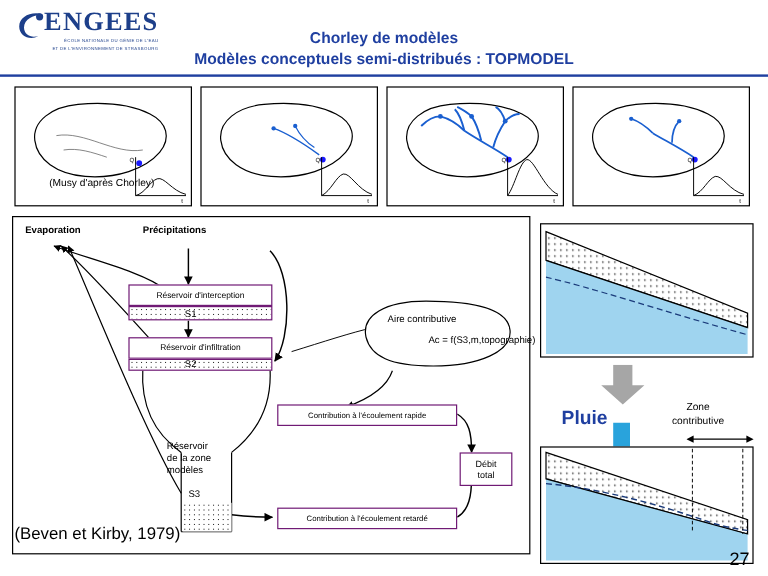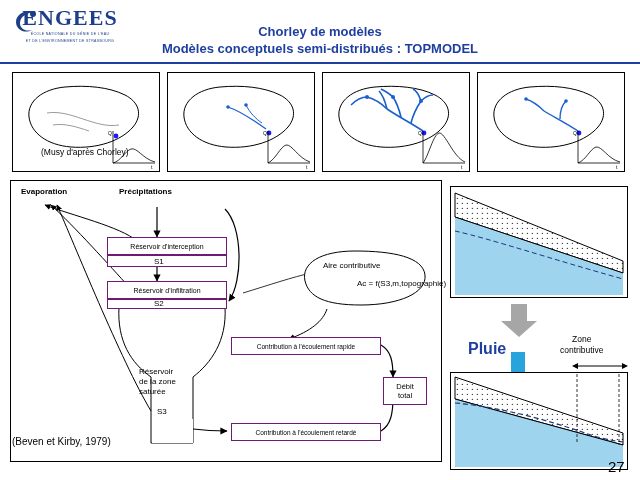--- a/index.html
+++ b/index.html
@@ -18,21 +18,21 @@
     position: absolute;
     left: 0; top: 0;
     width: 640px; height: 480px;
   }
 
   
   .logo-box {
     position: absolute;
     left: 8px; top: 6px;
     width: 124px; height: 52px;
-    text-align: center;
+    text-align: right;
   }
   .logo-text {
     font-size: 22px;
     font-weight: bold;
     color: #1d3f8a;
     letter-spacing: 1px;
     line-height: 24px;
     font-family: "Liberation Serif", serif;
   }
   .logo-sub {
@@ -167,21 +167,21 @@
   }
   .page-num {
     position: absolute;
     left: 608px; top: 458px;
     font-size: 15px;
     color: #000;
   }
   .beven {
     position: absolute;
     left: 12px; top: 436px;
-    font-size: 10px;
+    font-size: 14px;
     color: #000;
   }
   svg { display: block; }
 </style>
 </head>
 <body>
 
 <div class="slide">
 
   <div class="logo-box">
@@ -325,21 +325,21 @@
     <div class="lbl" style="left:143px; top:118px;">S2</div>
 
     <svg style="position:absolute;left:284px;top:64px;" width="136" height="66" viewBox="0 0 136 66">
       <path d="M10 36 C6 18, 26 6, 60 6 C98 6, 128 12, 130 30 C132 48, 104 60, 66 60 C30 60, 14 52, 10 36 Z" fill="#fff" stroke="#000" stroke-width="1"></path>
     </svg>
     <div class="lbl" style="left:312px; top:80px;">Aire contributive</div>
     <div class="lbl" style="left:300px; top:98px;margin-left:46px;">Ac = f(S3,m,topographie)</div>
 
     <div class="lbl" style="left:128px; top:186px;">Réservoir</div>
     <div class="lbl" style="left:128px; top:196px;">de la zone</div>
-    <div class="lbl" style="left:128px; top:206px;">saturée</div>
+    <div class="lbl" style="left:128px; top:206px;">modèles</div>
     <div class="lbl" style="left:146px; top:226px;">S3</div>
     <div class="box dotted-fill" style="left:141px; top:238px; width:41px; height:24px; border:none;"></div>
 
     <div class="box" style="left:220px; top:156px; width:150px; height:18px; font-size:6.5px;">Contribution à l'écoulement rapide</div>
     <div class="box" style="left:220px; top:242px; width:150px; height:18px; font-size:6.5px;">Contribution à l'écoulement retardé</div>
 
     <div class="box" style="left:372px; top:196px; width:44px; height:28px; flex-direction:column; font-size:7.5px; line-height:9px;">
       <span>Débit</span>
       <span>total</span>
     </div>

